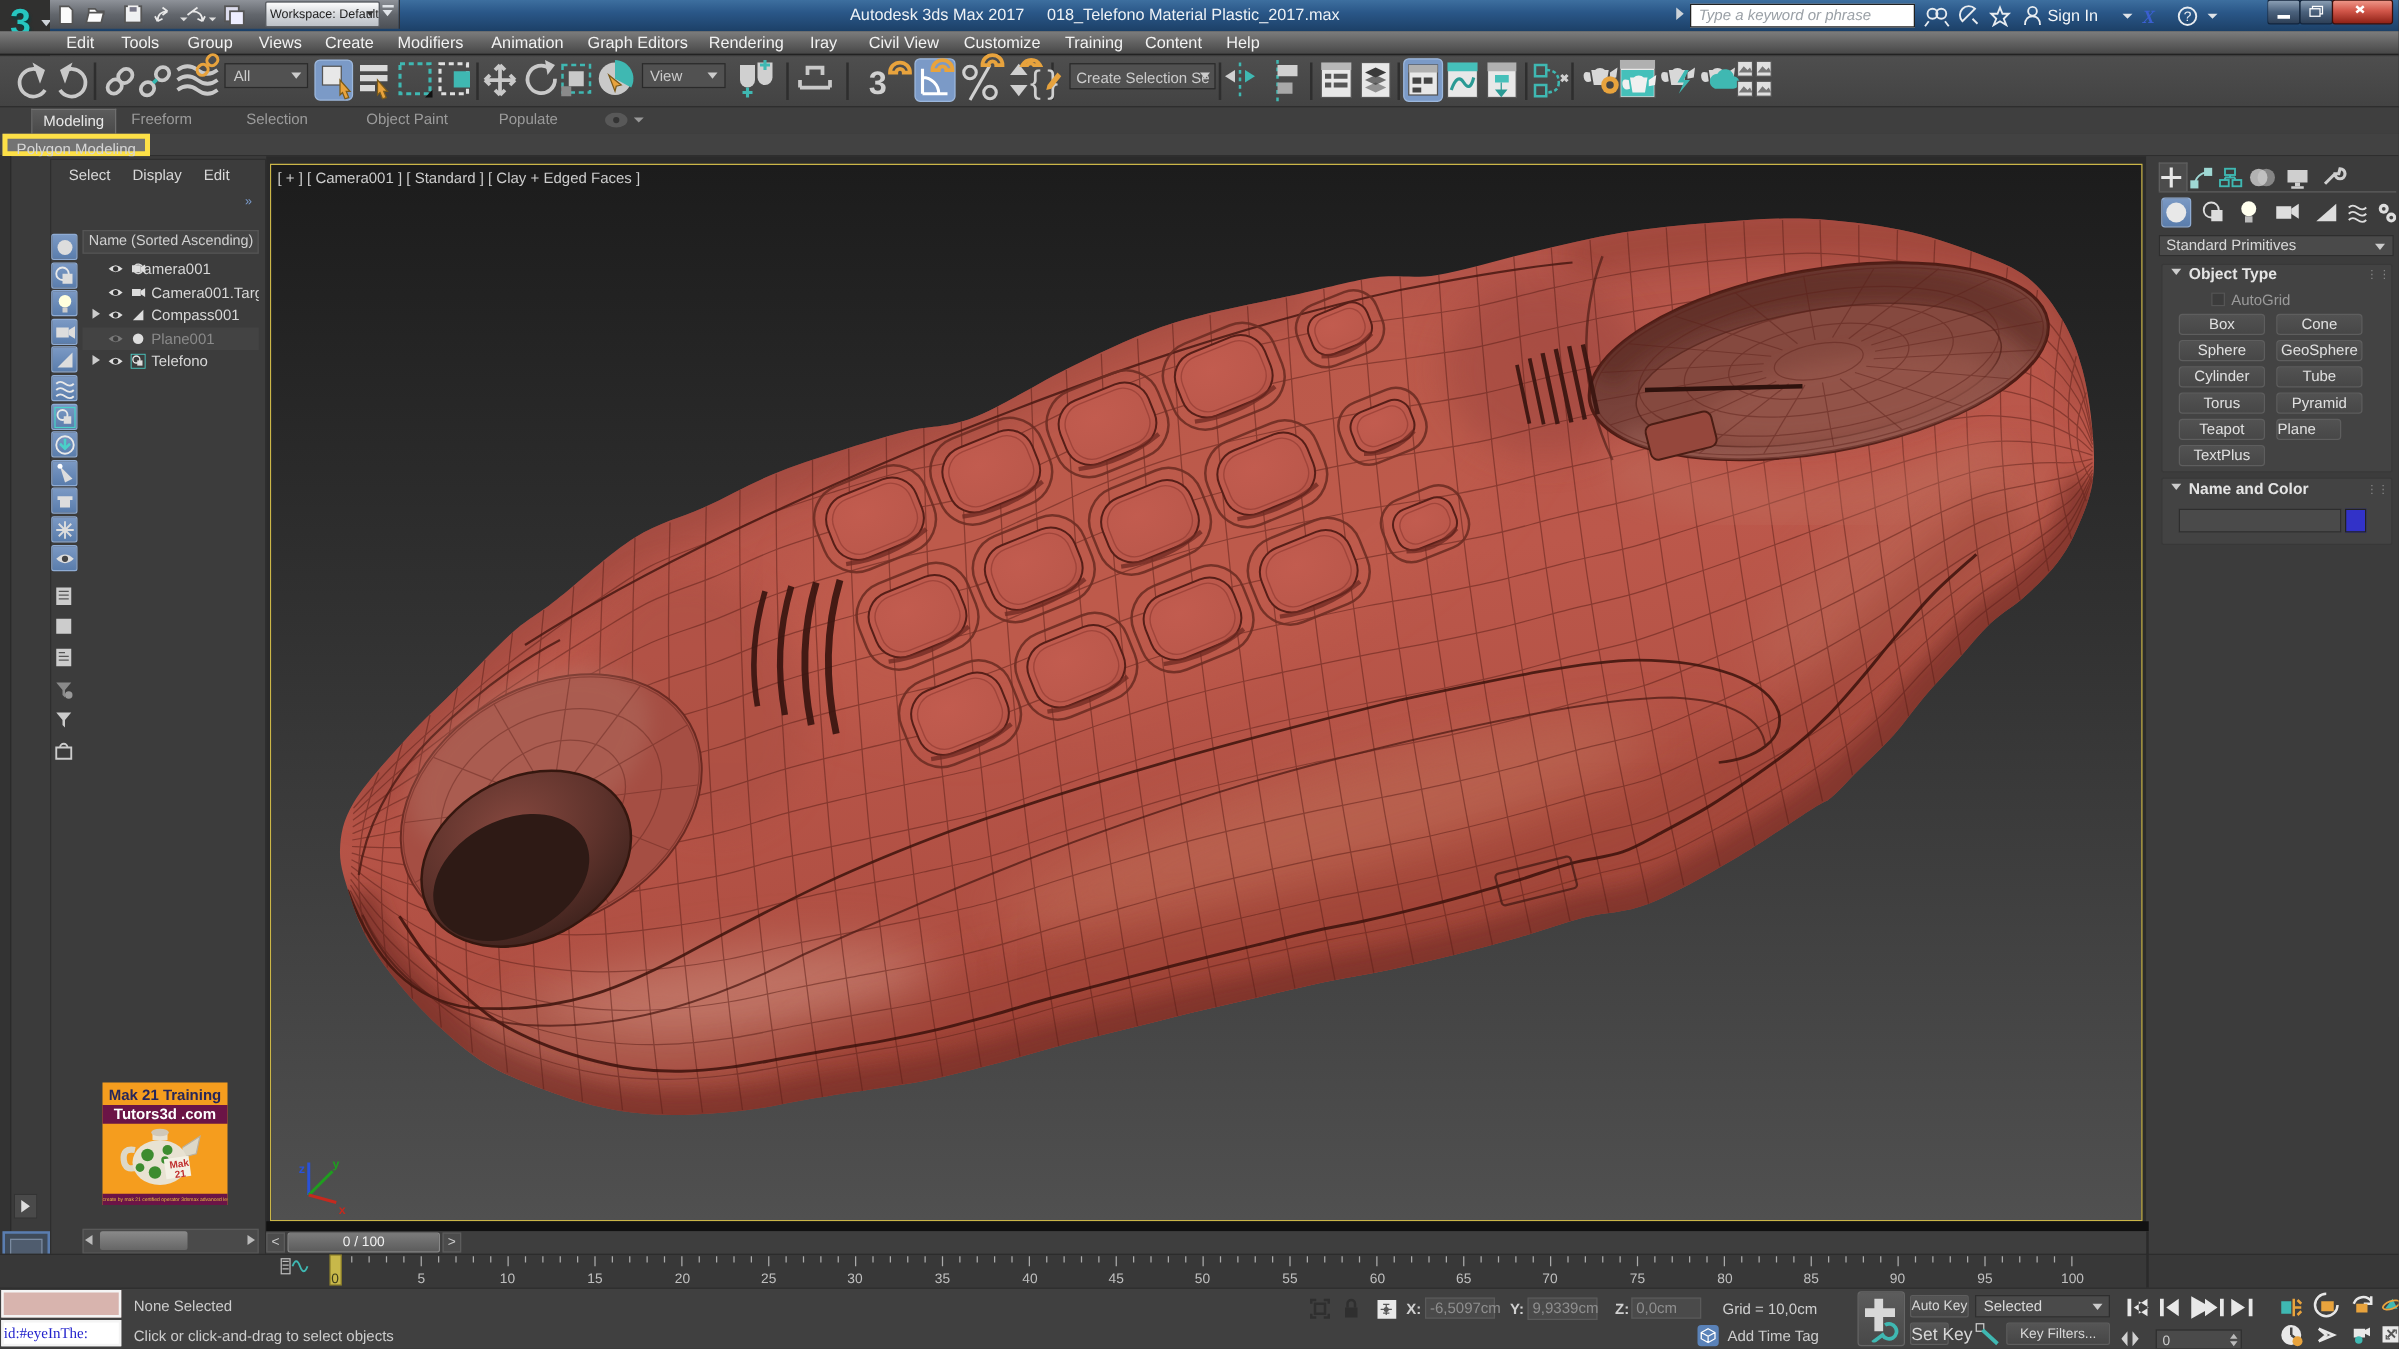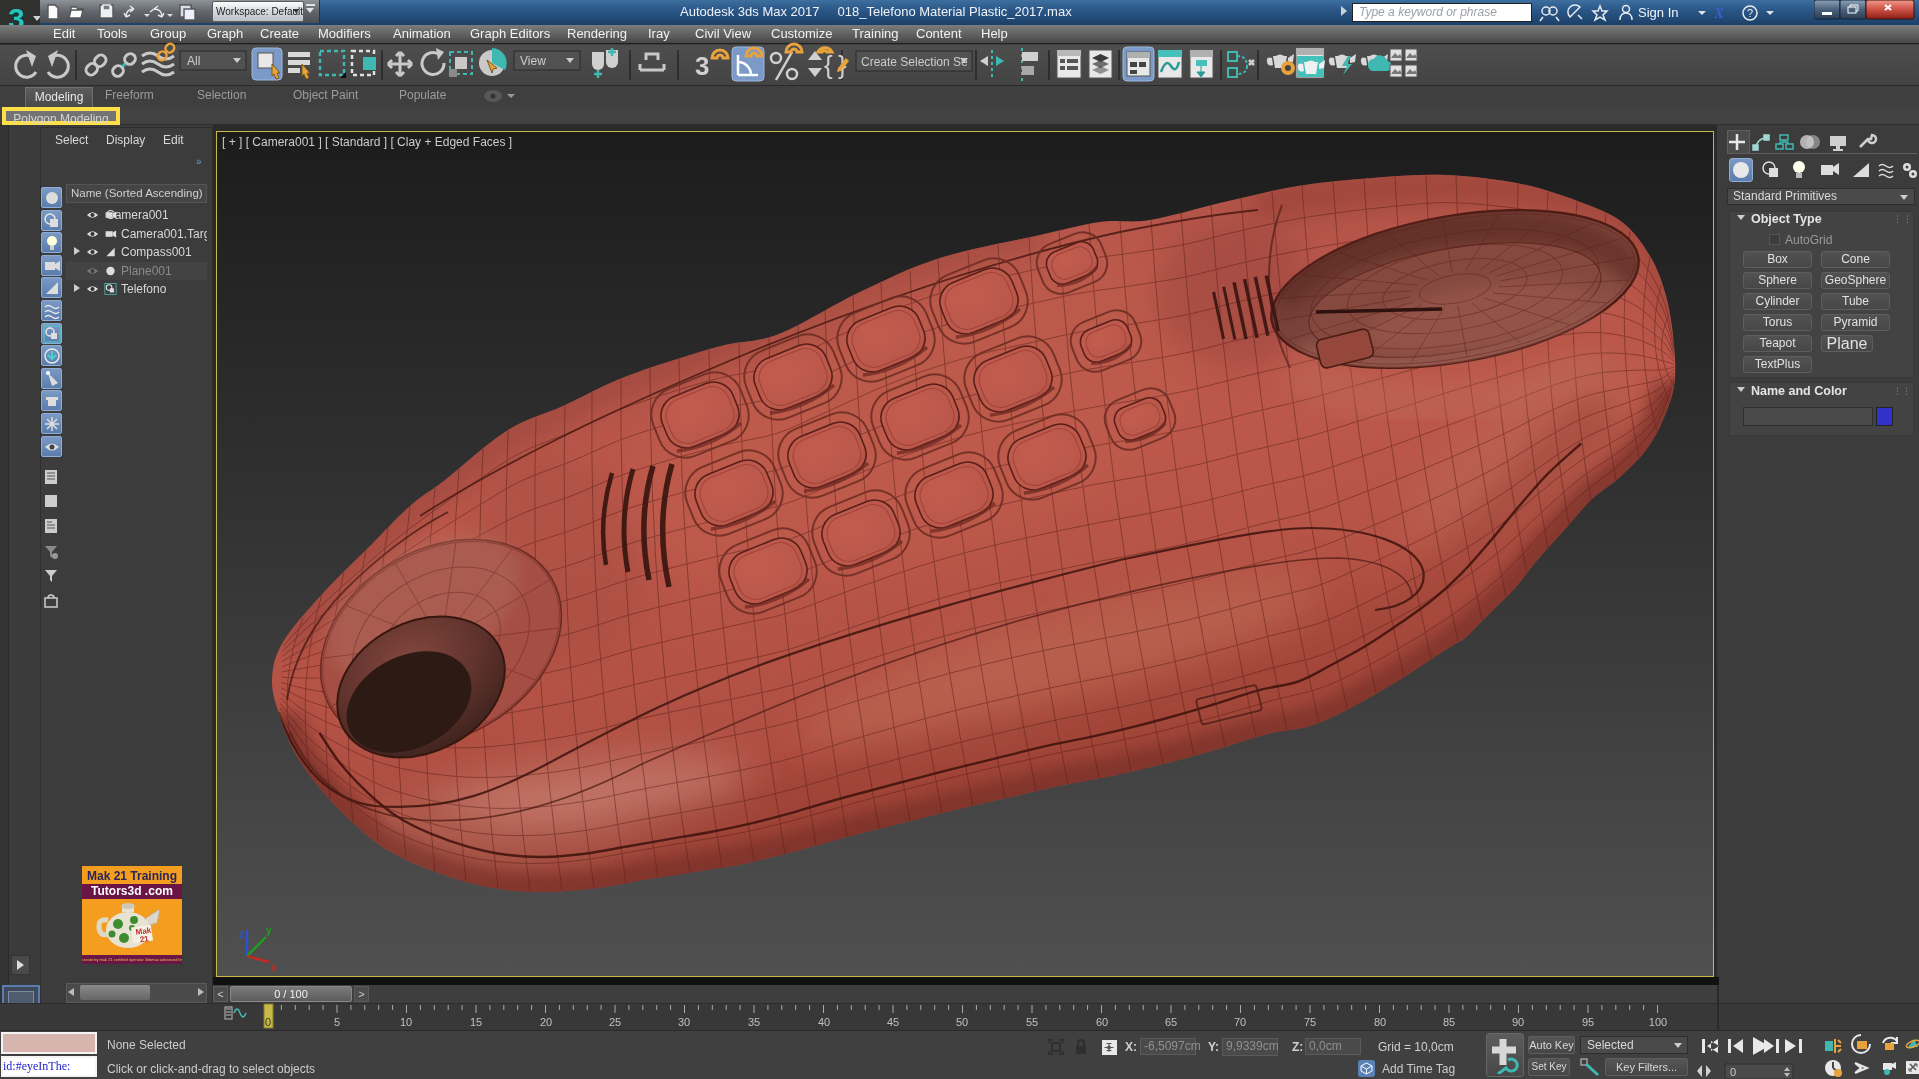--- a/index.html
+++ b/index.html
@@ -75,21 +75,21 @@
       <rect x="34" y="7" width="8" height="6"></rect>
       <path d="M 36 7 v-2 h8 v6 h-2"></path>
     </g>
  <path d="M 71 5 l6 5 m0 -5 l-6 5" stroke="#fff" stroke-width="2"></path>
 </svg>
 
 <div class="abs" style="left:0;top:25px;width:1919px;height:19px;background:linear-gradient(180deg,#7d7d7d 0%,#5f5f5f 55%,#474747 100%);border-bottom:1px solid #222;color:#f2f2f2;font-size:13px;">
     <span style="position:absolute;left:53px;top:1px;">Edit</span>
     <span style="position:absolute;left:97px;top:1px;">Tools</span>
     <span style="position:absolute;left:150px;top:1px;">Group</span>
-    <span style="position:absolute;left:207px;top:1px;">Graph</span>
+    <span style="position:absolute;left:207px;top:1px;">Views</span>
     <span style="position:absolute;left:260px;top:1px;">Create</span>
     <span style="position:absolute;left:318px;top:1px;">Modifiers</span>
     <span style="position:absolute;left:393px;top:1px;">Animation</span>
     <span style="position:absolute;left:470px;top:1px;">Graph Editors</span>
     <span style="position:absolute;left:567px;top:1px;">Rendering</span>
     <span style="position:absolute;left:648px;top:1px;">Iray</span>
     <span style="position:absolute;left:695px;top:1px;">Civil View</span>
     <span style="position:absolute;left:771px;top:1px;">Customize</span>
     <span style="position:absolute;left:852px;top:1px;">Training</span>
     <span style="position:absolute;left:916px;top:1px;">Content</span>
@@ -811,21 +811,21 @@
 <div class="abs" style="left:1785px;top:233px;color:#9a9a9a;font-size:12px;">AutoGrid</div>
 <div class="abs" style="left:1743px;top:251px;width:69px;height:17px;background:linear-gradient(180deg,#525252,#474747);border:1px solid #5e5e5e;border-radius:3px;color:#e0e0e0;font-size:12px;text-align:center;line-height:15px;">Box</div>
 <div class="abs" style="left:1821px;top:251px;width:69px;height:17px;background:linear-gradient(180deg,#525252,#474747);border:1px solid #5e5e5e;border-radius:3px;color:#e0e0e0;font-size:12px;text-align:center;line-height:15px;">Cone</div>
 <div class="abs" style="left:1743px;top:272px;width:69px;height:17px;background:linear-gradient(180deg,#525252,#474747);border:1px solid #5e5e5e;border-radius:3px;color:#e0e0e0;font-size:12px;text-align:center;line-height:15px;">Sphere</div>
 <div class="abs" style="left:1821px;top:272px;width:69px;height:17px;background:linear-gradient(180deg,#525252,#474747);border:1px solid #5e5e5e;border-radius:3px;color:#e0e0e0;font-size:12px;text-align:center;line-height:15px;">GeoSphere</div>
 <div class="abs" style="left:1743px;top:293px;width:69px;height:17px;background:linear-gradient(180deg,#525252,#474747);border:1px solid #5e5e5e;border-radius:3px;color:#e0e0e0;font-size:12px;text-align:center;line-height:15px;">Cylinder</div>
 <div class="abs" style="left:1821px;top:293px;width:69px;height:17px;background:linear-gradient(180deg,#525252,#474747);border:1px solid #5e5e5e;border-radius:3px;color:#e0e0e0;font-size:12px;text-align:center;line-height:15px;">Tube</div>
 <div class="abs" style="left:1743px;top:314px;width:69px;height:17px;background:linear-gradient(180deg,#525252,#474747);border:1px solid #5e5e5e;border-radius:3px;color:#e0e0e0;font-size:12px;text-align:center;line-height:15px;">Torus</div>
 <div class="abs" style="left:1821px;top:314px;width:69px;height:17px;background:linear-gradient(180deg,#525252,#474747);border:1px solid #5e5e5e;border-radius:3px;color:#e0e0e0;font-size:12px;text-align:center;line-height:15px;">Pyramid</div>
 <div class="abs" style="left:1743px;top:335px;width:69px;height:17px;background:linear-gradient(180deg,#525252,#474747);border:1px solid #5e5e5e;border-radius:3px;color:#e0e0e0;font-size:12px;text-align:center;line-height:15px;">Teapot</div>
-<div class="abs" style="left:1821px;top:335px;width:52px;height:17px;background:linear-gradient(180deg,#525252,#474747);border:1px solid #5e5e5e;border-radius:3px;color:#e0e0e0;font-size:16px;text-align:center;line-height:15px;">Plane</div>
+<div class="abs" style="left:1821px;top:335px;width:52px;height:17px;background:linear-gradient(180deg,#525252,#474747);border:1px solid #5e5e5e;border-radius:3px;color:#e0e0e0;font-size:12px;text-align:left;line-height:15px;">Plane</div>
 <div class="abs" style="left:1743px;top:356px;width:69px;height:17px;background:linear-gradient(180deg,#525252,#474747);border:1px solid #5e5e5e;border-radius:3px;color:#e0e0e0;font-size:12px;text-align:center;line-height:15px;">TextPlus</div>
 <div class="abs" style="left:1729px;top:382px;width:185px;height:54px;background:#434343;border:1px solid #383838;border-radius:2px;"></div>
 <div class="abs" style="left:1737px;top:387px;width:0;height:0;border-left:4px solid transparent;border-right:4px solid transparent;border-top:5px solid #ccc;"></div>
 <div class="abs" style="left:1751px;top:384px;color:#e4e4e4;font-size:12.5px;font-weight:bold;">Name and Color</div>
 <div class="abs" style="left:1893px;top:386px;color:#8a8a8a;font-size:9px;">⋮⋮</div>
 <div class="abs" style="left:1743px;top:407px;width:130px;height:19px;background:#4a4a4a;border:1px solid #2e2e2e;"></div>
 <div class="abs" style="left:1876px;top:407px;width:17px;height:19px;background:#3232c8;border:1px solid #222;"></div>
 
 <div class="abs" style="left:213px;top:977px;width:1506px;height:8px;background:#111;"></div>
 <div class="abs" style="left:213px;top:985px;width:1506px;height:18px;background:#3e3e3e;"></div>
@@ -996,21 +996,21 @@
 <svg class="abs" style="left:1360px;top:1062px;" width="13" height="13" viewBox="0 0 13 13">
     <path d="M 6.5 1 L 12 4 v5 L 6.5 12 L 1 9 V 4 Z M 1 4 l5.5 3 L 12 4 M 6.5 7 v5" stroke="#fff" fill="none"></path>
   </svg>
 <div class="abs" style="left:1382px;top:1062px;color:#cccccc;font-size:12px;">Add Time Tag</div>
 <div class="abs" style="left:1486px;top:1033px;width:38px;height:44px;background:linear-gradient(180deg,#5c5c5c,#484848);border:1px solid #666;border-radius:3px;"></div>
 <svg class="abs" style="left:1490px;top:1036px;" width="32" height="38" viewBox="0 0 32 38">
     <path d="M 13 3 v26 M 2 14 h24" stroke="#d8d8d8" stroke-width="7"></path>
     <path d="M 18 24 a6 6 0 1 1 -2 8 l-8 6" stroke="#3fb8b2" stroke-width="3" fill="none"></path>
   </svg>
 <div class="abs" style="left:1528px;top:1036px;width:47px;height:18px;background:linear-gradient(180deg,#555,#464646);border:1px solid #5e5e5e;border-radius:2px;color:#d8d8d8;font-size:11px;text-align:center;line-height:16px;white-space:nowrap;">Auto Key</div>
-<div class="abs" style="left:1528px;top:1058px;width:42px;height:18px;background:linear-gradient(180deg,#555,#464646);border:1px solid #5e5e5e;border-radius:2px;color:#d8d8d8;font-size:10px;text-align:center;line-height:16px;white-space:nowrap;">Set Key</div>
+<div class="abs" style="left:1528px;top:1058px;width:31px;height:18px;background:linear-gradient(180deg,#555,#464646);border:1px solid #5e5e5e;border-radius:2px;color:#d8d8d8;font-size:14px;text-align:center;line-height:16px;white-space:nowrap;">Set Key</div>
 <div class="abs" style="left:1580px;top:1036px;width:108px;height:18px;background:#4a4a4a;border:1px solid #2e2e2e;color:#d8d8d8;font-size:12px;line-height:16px;padding-left:6px;">Selected<span style="position:absolute;right:5px;top:6px;width:0;height:0;border-left:4px solid transparent;border-right:4px solid transparent;border-top:5px solid #ccc;"></span></div>
 <svg class="abs" style="left:1580px;top:1058px;" width="22" height="20" viewBox="0 0 22 20">
     <rect x="1" y="1" width="6" height="6" fill="none" stroke="#ccc"></rect>
     <path d="M 6 6 l12 11" stroke="#3fb8b2" stroke-width="3"></path>
   </svg>
 <div class="abs" style="left:1605px;top:1058px;width:83px;height:18px;background:linear-gradient(180deg,#555,#464646);border:1px solid #5e5e5e;border-radius:2px;color:#d8d8d8;font-size:11px;text-align:center;line-height:16px;white-space:nowrap;">Key Filters...</div>
 <svg class="abs" style="left:1697px;top:1033px;" width="222" height="46" viewBox="0 0 222 46">
  <g fill="#e8e8e8">
   <path d="M 5 6 v14 h3 v-14 z M 21 6 l-11 7 11 7 z M 22 13 l-8 5 v-10 z"></path>
   <path d="M 31 6 v14 h3 v-14 z M 36 13 l10 -7 v14 z"></path>

